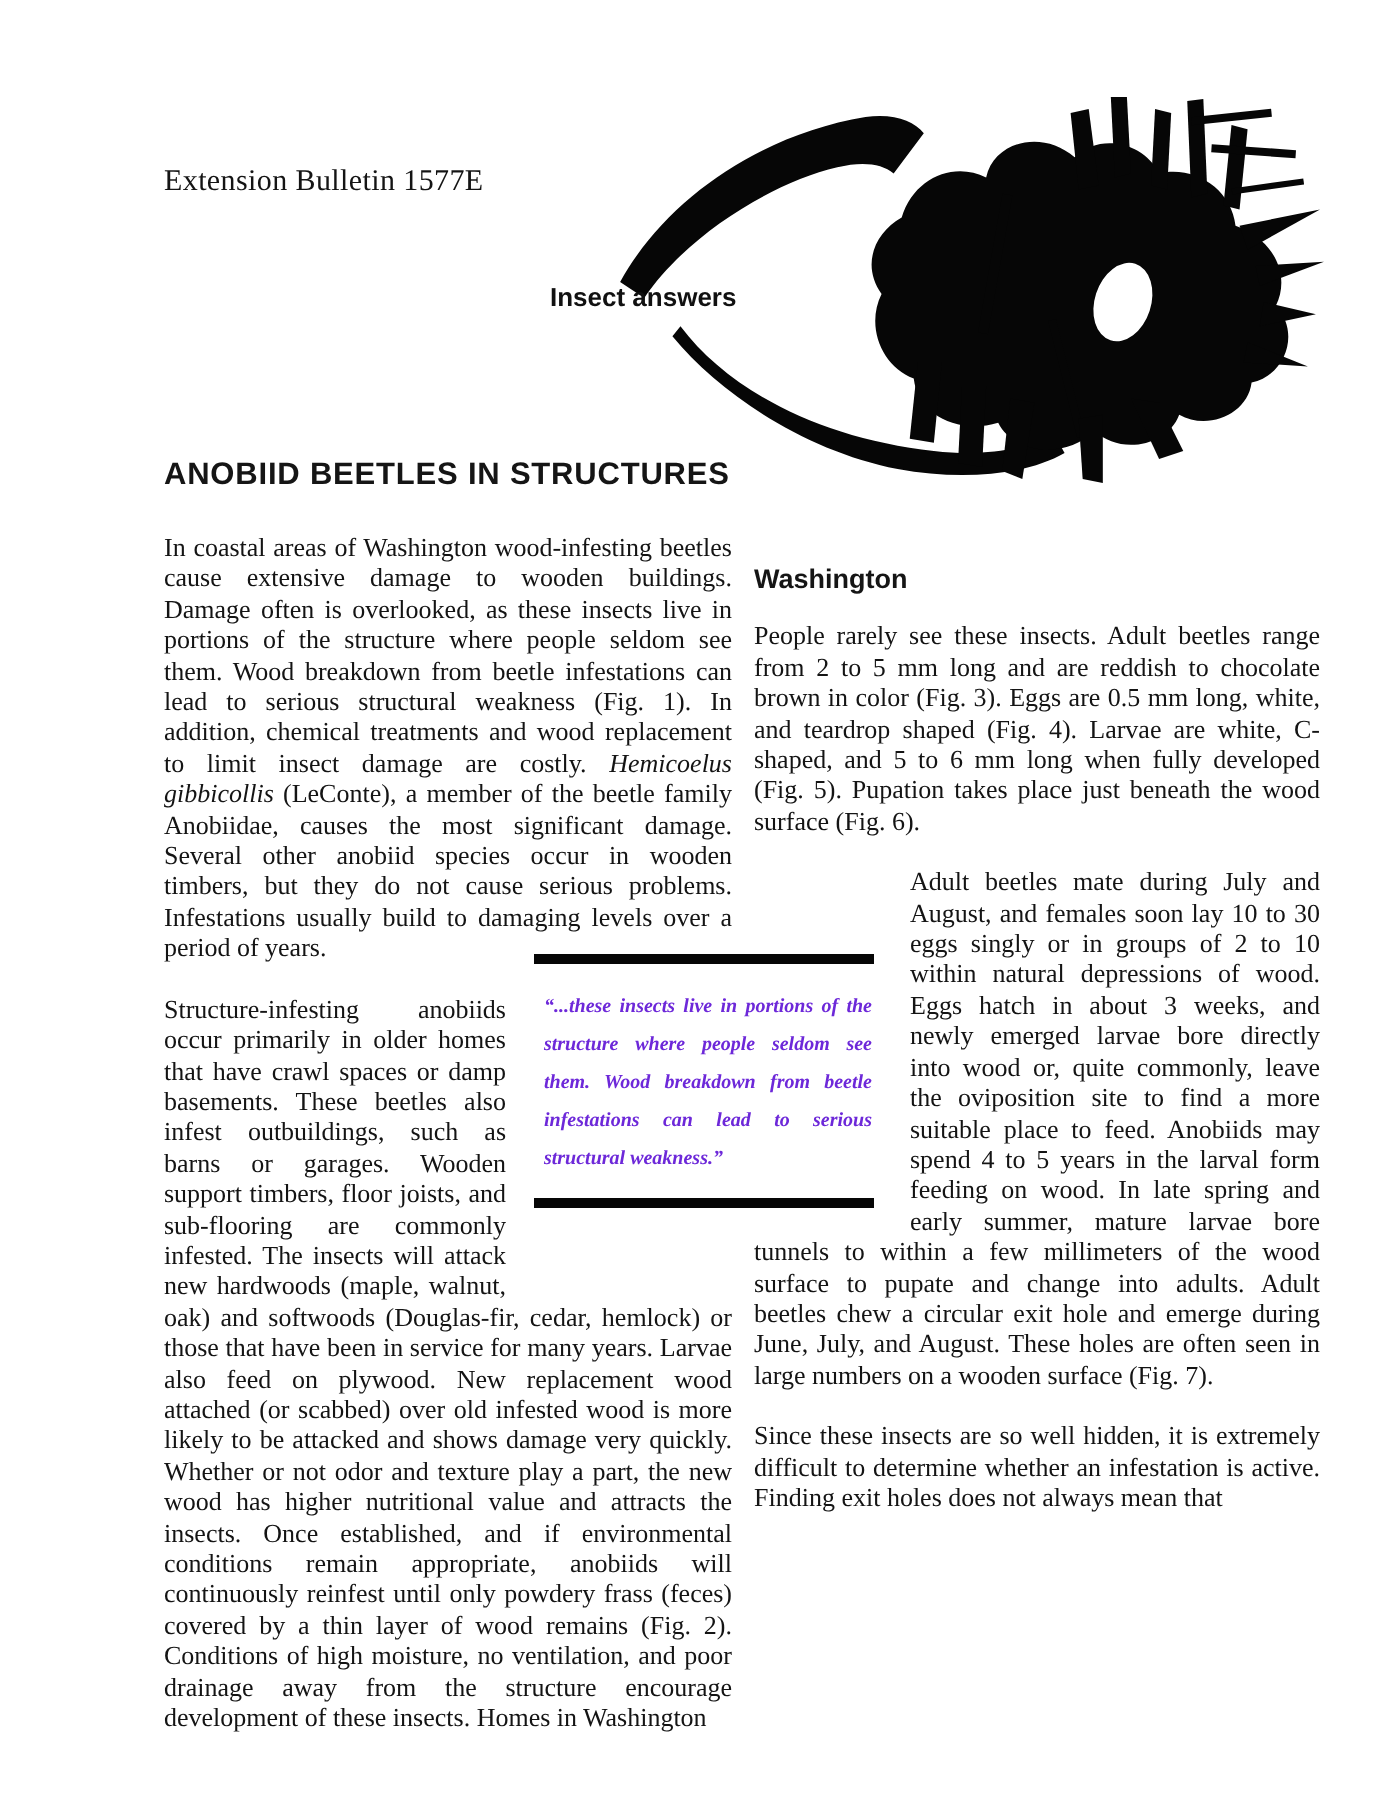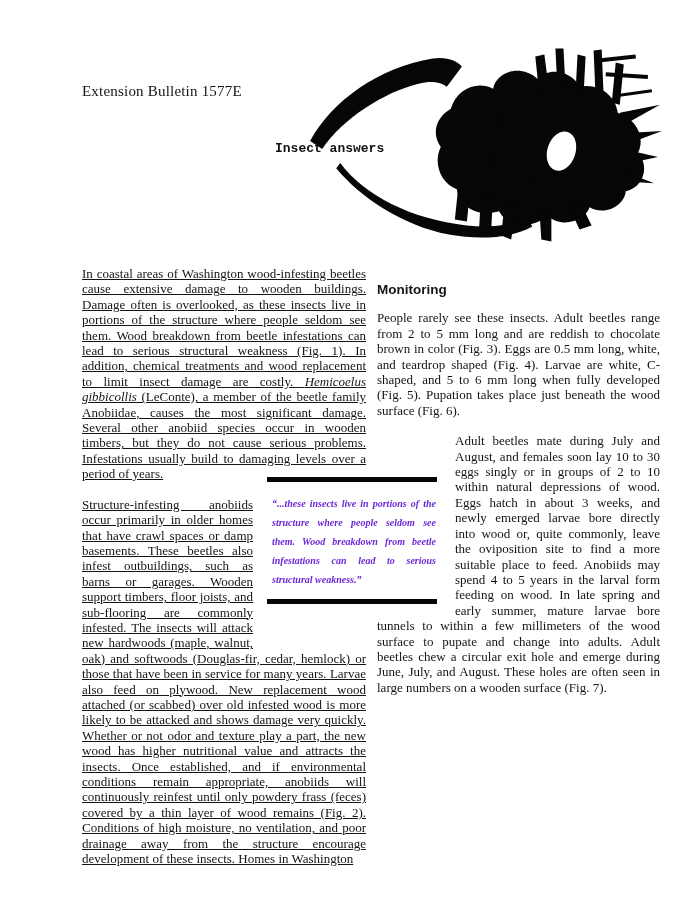--- a/index.html
+++ b/index.html
@@ -12,34 +12,34 @@
   .bulletin {
     position:absolute; left:82px; top:83px;
     font-size:15px; letter-spacing:.2px;
   }
   .beetle {
     position:absolute; left:298px; top:40px; width:364px; height:207px;
   }
   .beetle path, .beetle rect { fill:#060606; }
   .brand {
     position:absolute; left:275px; top:141px;
-    font-family:Liberation Mono, monospace; font-weight:bold;
+    font-family:Liberation Sans, sans-serif; font-weight:bold;
     font-size:13px; color:#111;
   }
   .title {
     position:absolute; left:82px; top:229px;
     font-family:"Liberation Sans", sans-serif; font-weight:bold;
     font-size:15.5px; letter-spacing:.4px; color:#151515;
   }
   .col {
     position:absolute; top:266px;
     font-size:13px; line-height:15.4px; text-align:justify;
     hyphens:auto; -webkit-hyphens:auto;
   }
-  .col-left  { left:82px;  width:284px;text-decoration:underline; }
+  .col-left  { left:82px;  width:284px; }
   .col-right { left:377px; width:283px; }
   .col p { margin:0 0 15px 0; }
   .col h2 {
     font-family:"Liberation Sans", sans-serif; font-weight:bold;
     font-size:13.5px; color:#151515; text-align:left;
     margin:16px 0 13px 0;
   }
   .spacer-r { float:right; width:113px; height:147px; }
   .spacer-l { float:left;  width:78px;  height:171px; }
   .lh-wrap { margin:0; }
@@ -91,33 +91,35 @@
 
     <path d="M160,140 L172,140 L168,180 L156,178 Z"></path>
     <path d="M182,152 L194,152 L192,192 L180,190 Z"></path>
     <path d="M206,158 L218,160 L212,198 L202,194 Z"></path>
     <path d="M240,168 L252,166 L252,200 L242,198 Z"></path>
     <path d="M266,158 L280,160 L292,184 L280,188 Z"></path>
   </svg>
 
   <div class="brand">Insect answers</div>
 
+  <h1 class="title">ANOBIID BEETLES IN STRUCTURES</h1>
 
   <div class="col col-left">
     <p><span>In coastal areas of Washington wood-infesting beetles cause extensive damage to wooden buildings. Damage often is overlooked, as these insects live in portions of the structure where people seldom see them. Wood breakdown from beetle infestations can lead to serious structural weakness (Fig. 1). In addition, chemical treatments and wood replacement to limit insect damage are costly. </span><span class="italic">Hemicoelus gibbicollis</span><span> (LeConte), a member of the beetle family Anobiidae, causes the most significant damage. Several other anobiid species occur in wooden timbers, but they do not cause serious problems. Infestations usually build to damaging levels over a period of years.</span></p>
     <p><span class="spacer-r"></span><span>Structure-infesting anobiids occur primarily in older homes that have crawl spaces or damp basements. These beetles also infest outbuildings, such as barns or garages. Wooden support timbers, floor joists, and sub-flooring are commonly infested. The insects will attack new hardwoods (maple, walnut, oak) and softwoods (Douglas-fir, cedar, hemlock) or those that have been in service for many years. Larvae also feed on plywood. New replacement wood attached (or scabbed) over old infested wood is more likely to be attacked and shows damage very quickly. Whether or not odor and texture play a part, the new wood has higher nutritional value and attracts the insects. Once established, and if environmental conditions remain appropriate, anobiids will continuously reinfest until only powdery frass (feces) covered by a thin layer of wood remains (Fig. 2). Conditions of high moisture, no ventilation, and poor drainage away from the structure encourage development of these insects. Homes in Washington</span></p>
   </div>
 
   <div class="col col-right">
-    <h2>Monitoring</h2>
+    <h2>Washington</h2>
     <p>People rarely see these insects. Adult beetles range from 2 to 5 mm long and are reddish to chocolate brown in color (Fig. 3). Eggs are 0.5 mm long, white, and teardrop shaped (Fig. 4). Larvae are white, C-shaped, and 5 to 6 mm long when fully developed (Fig. 5). Pupation takes place just beneath the wood surface (Fig. 6).</p>
     <div class="lh-wrap">
       <span class="spacer-l"></span>
       <p>Adult beetles mate during July and August, and females soon lay 10 to 30 eggs singly or in groups of 2 to 10 within natural depressions of wood. Eggs hatch in about 3 weeks, and newly emerged larvae bore directly into wood or, quite commonly, leave the oviposition site to find a more suitable place to feed. Anobiids may spend 4 to 5 years in the larval form feeding on wood. In late spring and early summer, mature larvae bore tunnels to within a few millimeters of the wood surface to pupate and change into adults. Adult beetles chew a circular exit hole and emerge during June, July, and August. These holes are often seen in large numbers on a wooden surface (Fig. 7).</p>
     </div>
+    <p>Since these insects are so well hidden, it is extremely difficult to determine whether an infestation is active. Finding exit holes does not always mean that</p>
   </div>
 
   <div class="quote">
     <div class="rule"></div>
     <p class="qtext">“...these insects live in portions of the structure where people seldom see them. Wood breakdown from beetle infestations can lead to serious structural weakness.”</p>
     <div class="rule"></div>
   </div>
 
 </div>
 

